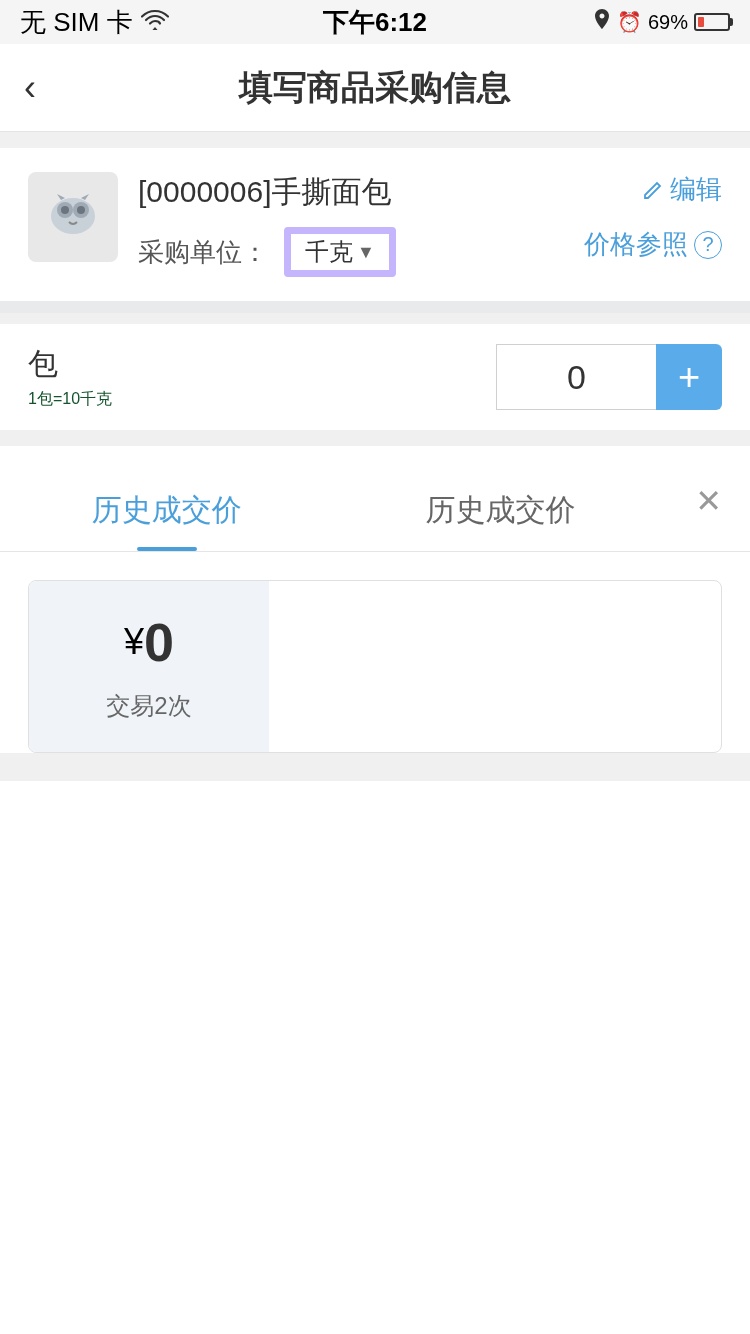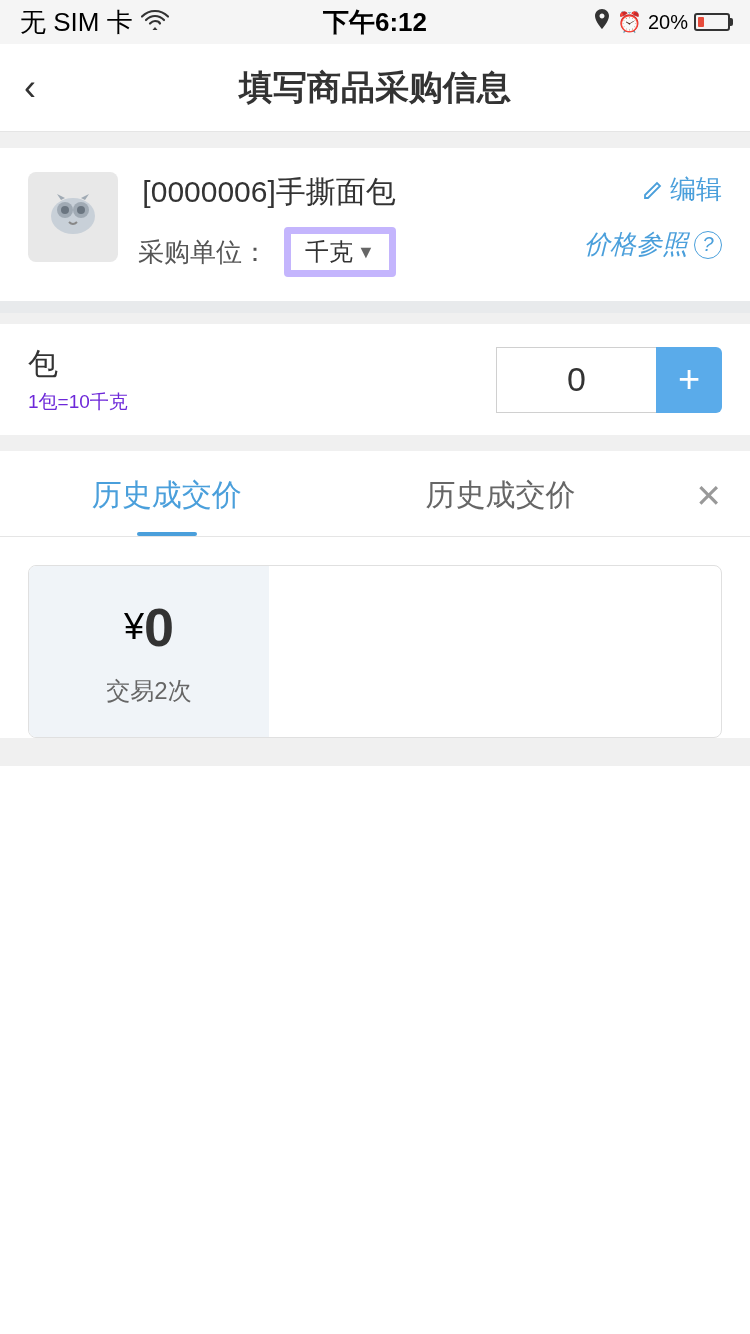--- a/index.html
+++ b/index.html
@@ -104,21 +104,20 @@
     }
     .product-top-row {
       display: flex;
       align-items: flex-start;
       justify-content: space-between;
     }
     .product-left {
       display: flex;
       align-items: flex-start;
       gap: 20px;
-      text-align: right;
     }
     .product-thumb {
       width: 90px;
       height: 90px;
       background: #e8e8e8;
       border-radius: 8px;
       display: flex;
       align-items: center;
       justify-content: center;
     }
@@ -166,21 +165,20 @@
       gap: 6px;
       cursor: pointer;
     }
     .price-ref-btn {
       font-size: 26px;
       color: #4a9fdb;
       display: flex;
       align-items: center;
       gap: 6px;
       cursor: pointer;
-      font-style: italic;
     }
     .product-right-actions {
       display: flex;
       flex-direction: column;
       align-items: flex-end;
       gap: 20px;
     }
 
     
     .quantity-section {
@@ -196,22 +194,22 @@
       display: flex;
       flex-direction: column;
       gap: 4px;
     }
     .qty-unit-label {
       font-size: 30px;
       color: #333;
       font-weight: 500;
     }
     .qty-unit-hint {
-      font-size: 19px;
-      color: #6d28d9;
+      font-size: 16px;
+      color: #14532d;
     }
     .qty-control {
       display: flex;
       align-items: center;
       gap: 0;
     }
     .qty-input-box {
       width: 160px;
       height: 66px;
       border: 1px solid #d0d0d0;
@@ -249,20 +247,21 @@
       position: relative;
     }
     .tab-item {
       flex: 1;
       text-align: center;
       padding: 24px 0 20px;
       font-size: 30px;
       color: #666;
       cursor: pointer;
       position: relative;
+      margin-top: 20px;
     }
     .tab-item.active {
       color: #4a9fdb;
     }
     .tab-item.active::after {
       content: '';
       position: absolute;
       bottom: 0;
       left: 50%;
       transform: translateX(-50%);
@@ -349,21 +348,21 @@
     </span>
   </div>
   <div class="status-center">下午6:12</div>
   <div class="status-right">
     <span>
       <svg width="18" height="22" viewBox="0 0 18 22" fill="#333">
         <path d="M9 0C5.1 0 2 3.1 2 7c0 5.25 7 13 7 13s7-7.75 7-13c0-3.9-3.1-7-7-7zm0 9.5C7.6 9.5 6.5 8.4 6.5 7S7.6 4.5 9 4.5 11.5 5.6 11.5 7 10.4 9.5 9 9.5z"></path>
       </svg>
     </span>
     <span>⏰</span>
-    <span>20%</span>
+    <span>69%</span>
     <span>
       <div class="battery-body">
         <div class="battery-fill"></div>
       </div>
     </span>
   </div>
 </div>
 
 <div class="nav-bar">
   <div class="nav-back">‹</div>

